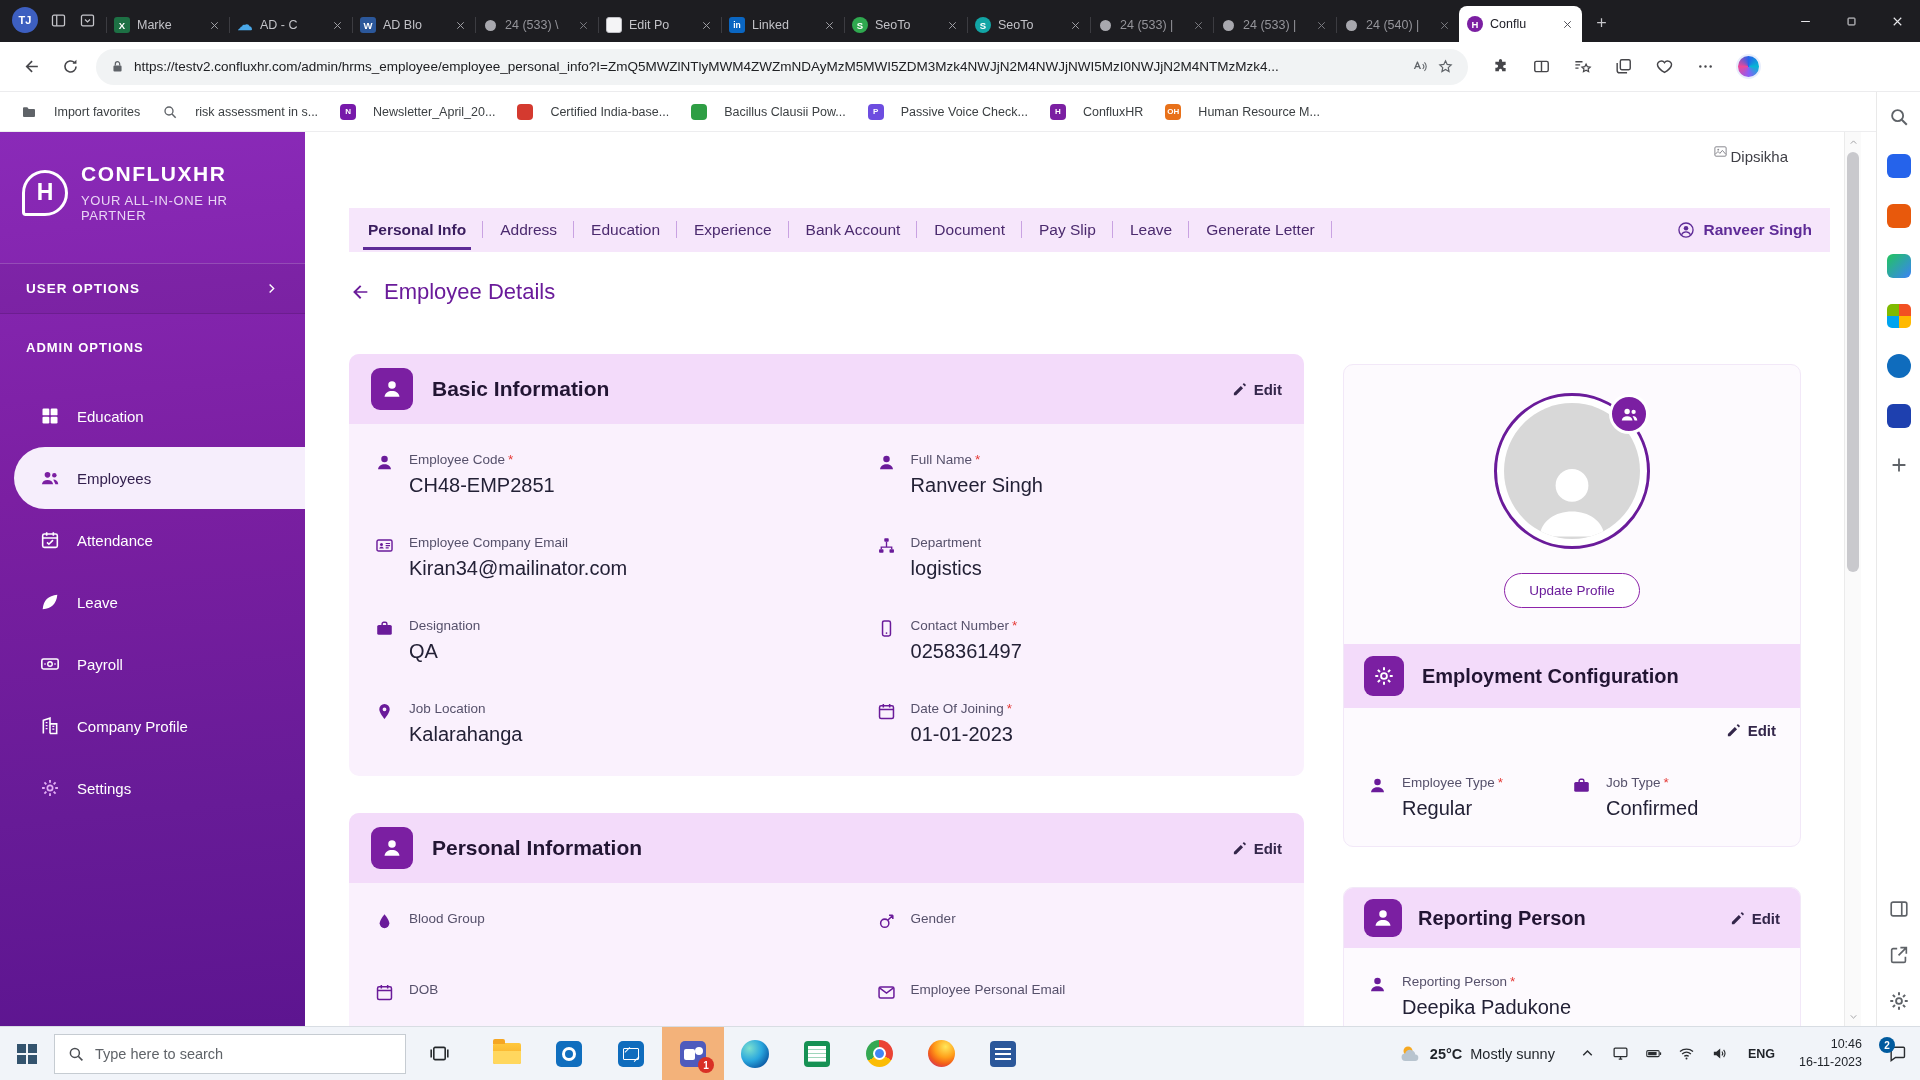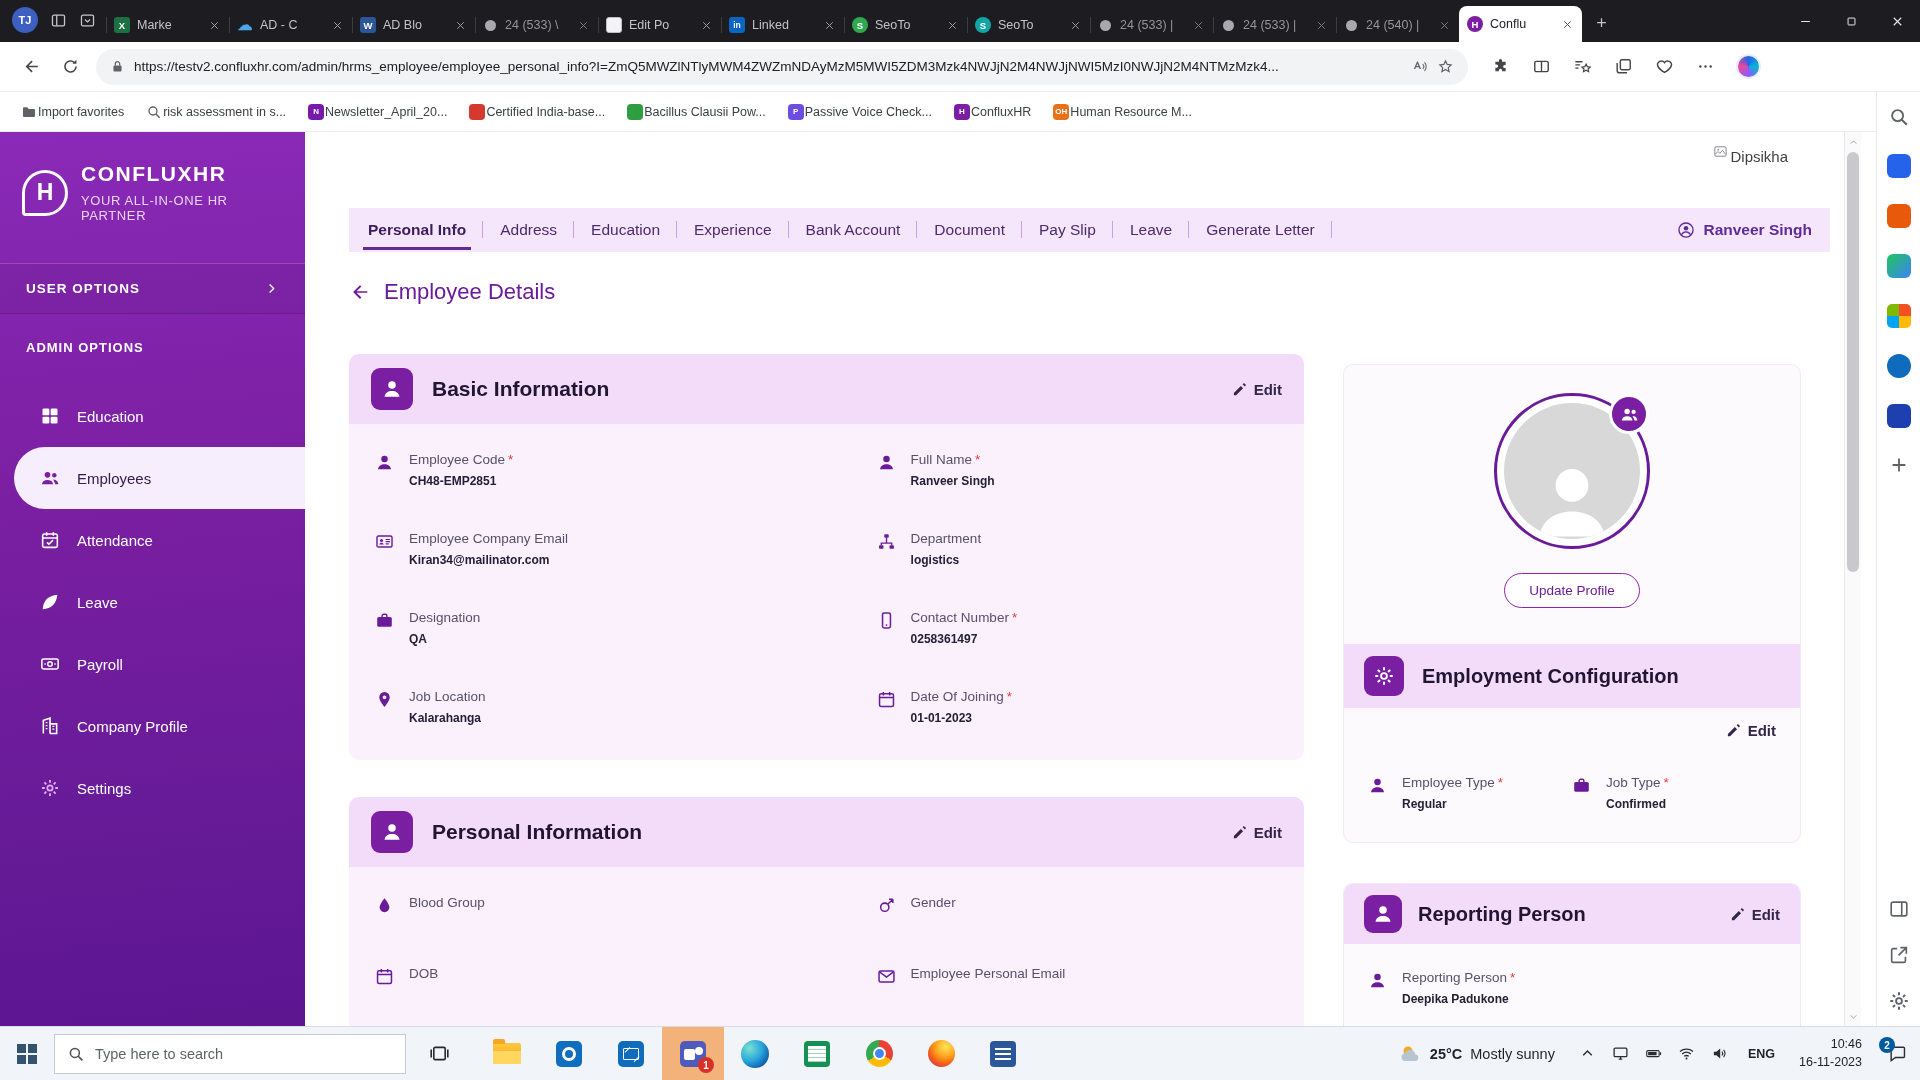--- a/index.html
+++ b/index.html
@@ -43,21 +43,21 @@
   .urlfield{flex:1;max-width:1372px;height:36px;background:#f1f3f4;border-radius:18px;display:flex;align-items:center;padding:0 14px;margin:16px 6px;gap:9px}
   .siteic{width:15px;height:15px;color:#5f6368}
   .urltext{flex:1;font-size:13.5px;color:#202124;white-space:nowrap;overflow:hidden}
   .infic{width:17px;height:17px;color:#5f6368}
   .abar-right{display:flex;align-items:center;margin-left:6px}
   .abic{width:19px;height:19px;color:#46464a;margin:0 11px;position:relative}
   .copilot{width:25px;height:25px;border-radius:50%;background:conic-gradient(#2563eb,#06b6d4,#8b5cf6,#ec4899,#2563eb);margin:0 10px;border:2px solid #e8eefc}
 
   
   .favbar{position:absolute;left:0;top:92px;width:1876px;height:40px;background:#fff;display:flex;align-items:center;padding:0 10px;border-bottom:1px solid #ededef}
-  .fav{display:flex;align-items:center;gap:1px;padding:5px 11px;border-radius:4px;font-size:12.5px;color:#3c4043;white-space:nowrap}
+  .fav{display:flex;align-items:center;gap:17px;padding:5px 11px;border-radius:4px;font-size:12.5px;color:#3c4043;white-space:nowrap}
   .favdot{width:16px;height:16px;border-radius:4px;display:flex;align-items:center;justify-content:center;font-size:8px;font-weight:700;color:#fff;flex:none}
   .favic{width:16px;height:16px;color:#5f6368}
 
   
   .sidebar{position:absolute;left:0;top:132px;width:305px;height:894px;background:linear-gradient(175deg,#8a2ab8 0%,#7b1fa2 40%,#671b97 75%,#5d1590 100%)}
   .logo{display:flex;align-items:center;gap:13px;padding:30px 22px 40px}
   .logomark{width:46px;height:46px;border:3px solid #fff;border-radius:50% 50% 50% 8%;color:#fff;font-weight:700;font-size:23px;display:flex;align-items:center;justify-content:center;flex:none}
   .brand{color:#fff;font-size:21px;font-weight:700;letter-spacing:1.5px}
   .tagline{color:#e9d5f5;font-size:13px;letter-spacing:.6px;margin-top:7px}
   .useropts{display:flex;align-items:center;justify-content:space-between;padding:17px 26px;color:#fff;font-size:13.5px;font-weight:700;letter-spacing:1px;border-top:1px solid rgba(255,255,255,.18);border-bottom:1px solid rgba(0,0,0,.12);background:rgba(0,0,0,.05)}
@@ -94,21 +94,21 @@
   .ctile .ic{width:22px;height:22px}
   .ctitle{margin-left:19px;font-size:21px;font-weight:700;color:#221533}
   .cedit{margin-left:auto;display:flex;align-items:center;gap:7px;color:#33264a;font-size:15px;font-weight:600;cursor:default}
   .cedit .ic{width:15px;height:15px}
   .cbody{padding:28px 26px 30px;display:grid;grid-template-columns:1.15fr 1fr;row-gap:38px;column-gap:40px}
   .cbody.tight{row-gap:30px;padding-bottom:26px}
   .field{display:flex;gap:15px}
   .fic{width:19px;height:19px;color:#6a1b9a;margin-top:1px}
   .flabel{font-size:13.5px;color:#56516b;display:flex;gap:3px}
   .req{color:#e53935}
-  .fvalue{margin-top:7px;font-size:12px;color:#232136;font-weight:700;min-height:19px}
+  .fvalue{margin-top:7px;font-size:20px;color:#232136;font-weight:400;min-height:19px}
 
   
   .rightcol{position:absolute;left:1038px;top:232px;width:458px}
   .rightcard{background:#fdfafe;border-radius:10px;overflow:hidden;border:1px solid #f2e8f8}
   .avatarblock{padding:28px 0 36px;text-align:center}
   .avatar{width:156px;height:156px;margin:0 auto;border-radius:50%;border:3px solid #6a1b9a;display:flex;align-items:center;justify-content:center;position:relative;background:#fff}
   .avatar-inner{width:136px;height:136px;border-radius:50%;background:#d8d8d8;display:flex;align-items:flex-end;justify-content:center;overflow:hidden}
   .avatar-inner .ic{width:96px;height:96px;color:#fff;margin-bottom:-12px}
   .avbadge{position:absolute;right:-2px;top:-2px;width:40px;height:40px;border-radius:50%;background:#7b1fa2;border:3px solid #fff;color:#fff;display:flex;align-items:center;justify-content:center}
   .avbadge .ic{width:19px;height:19px}

